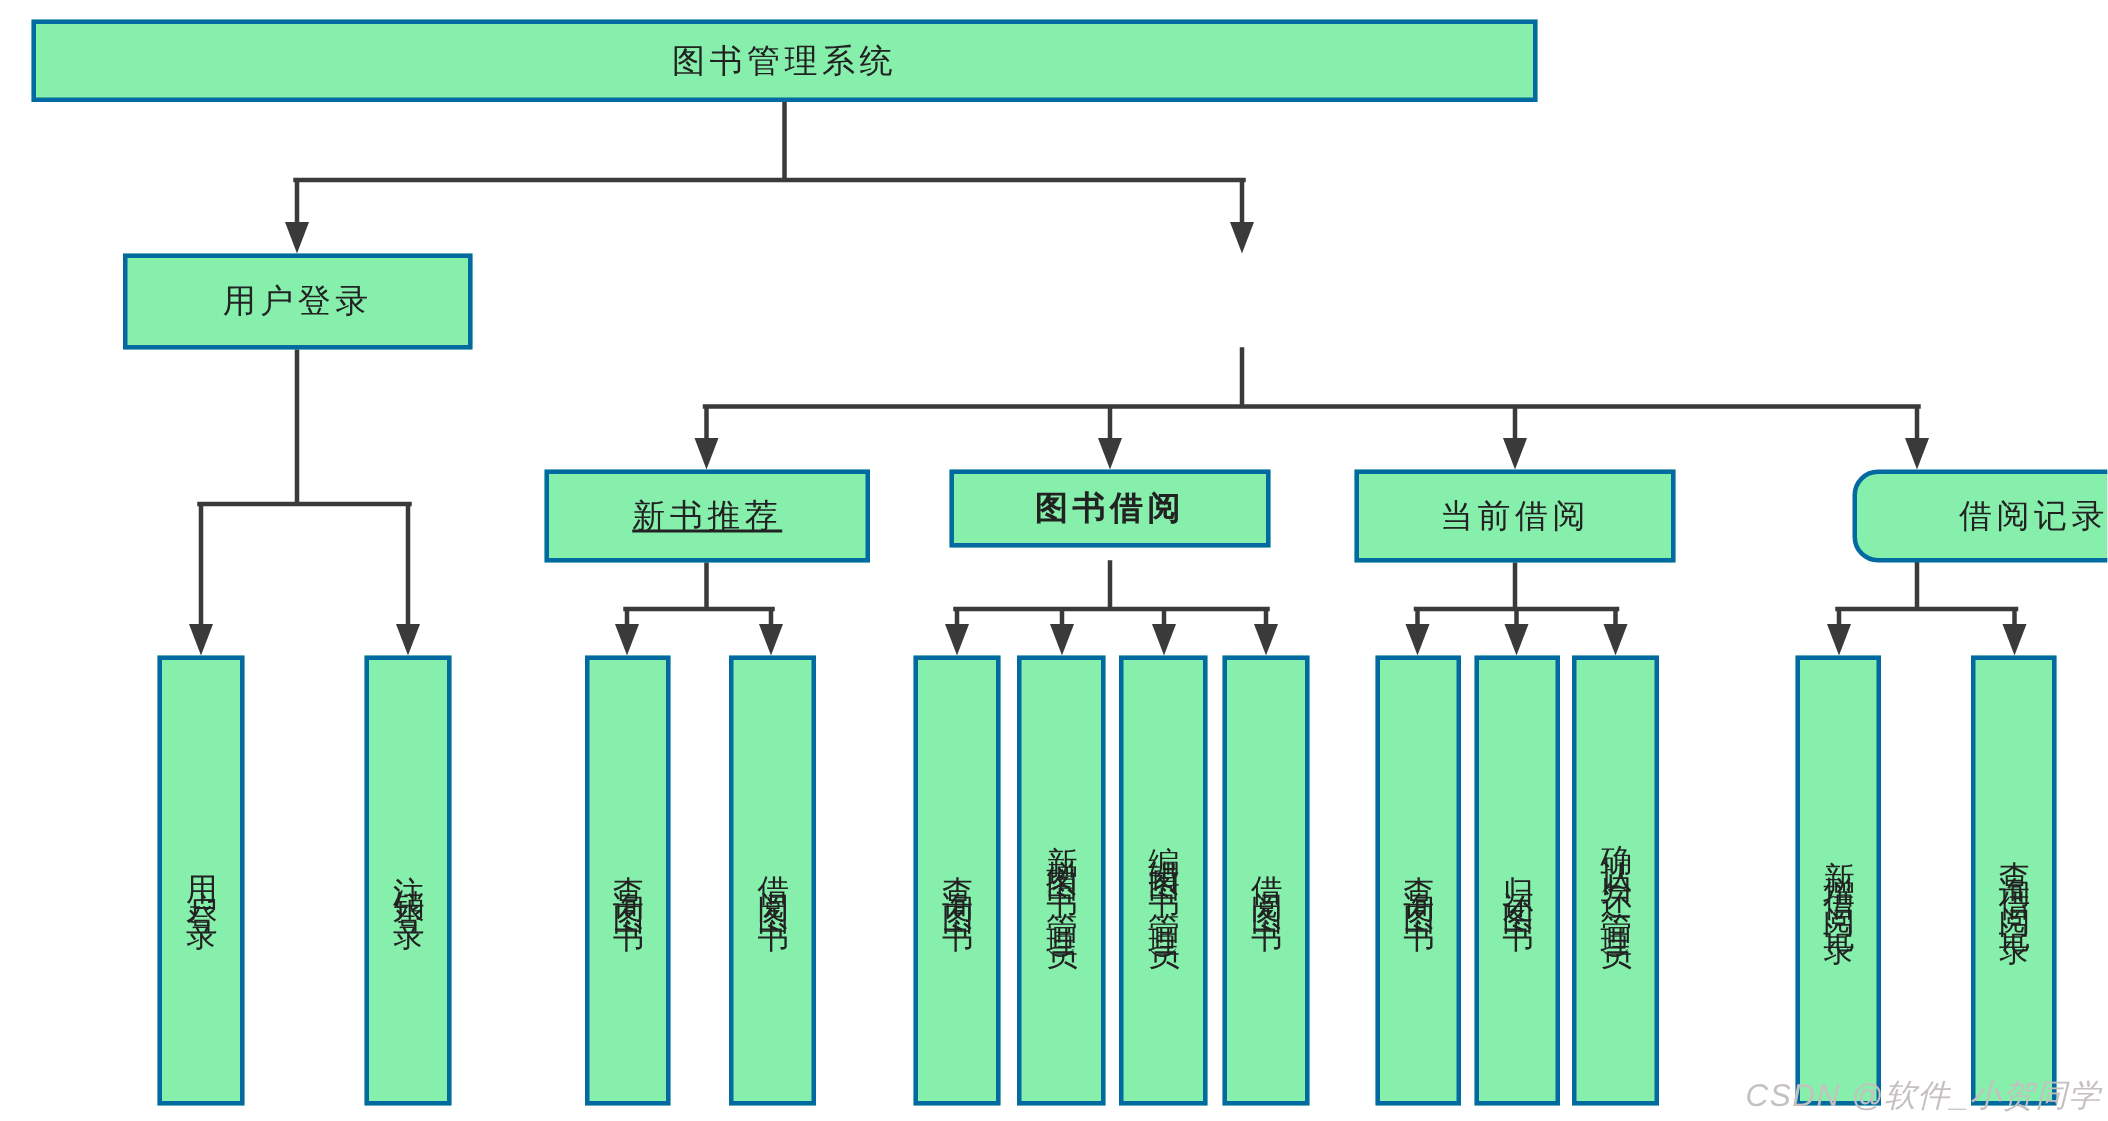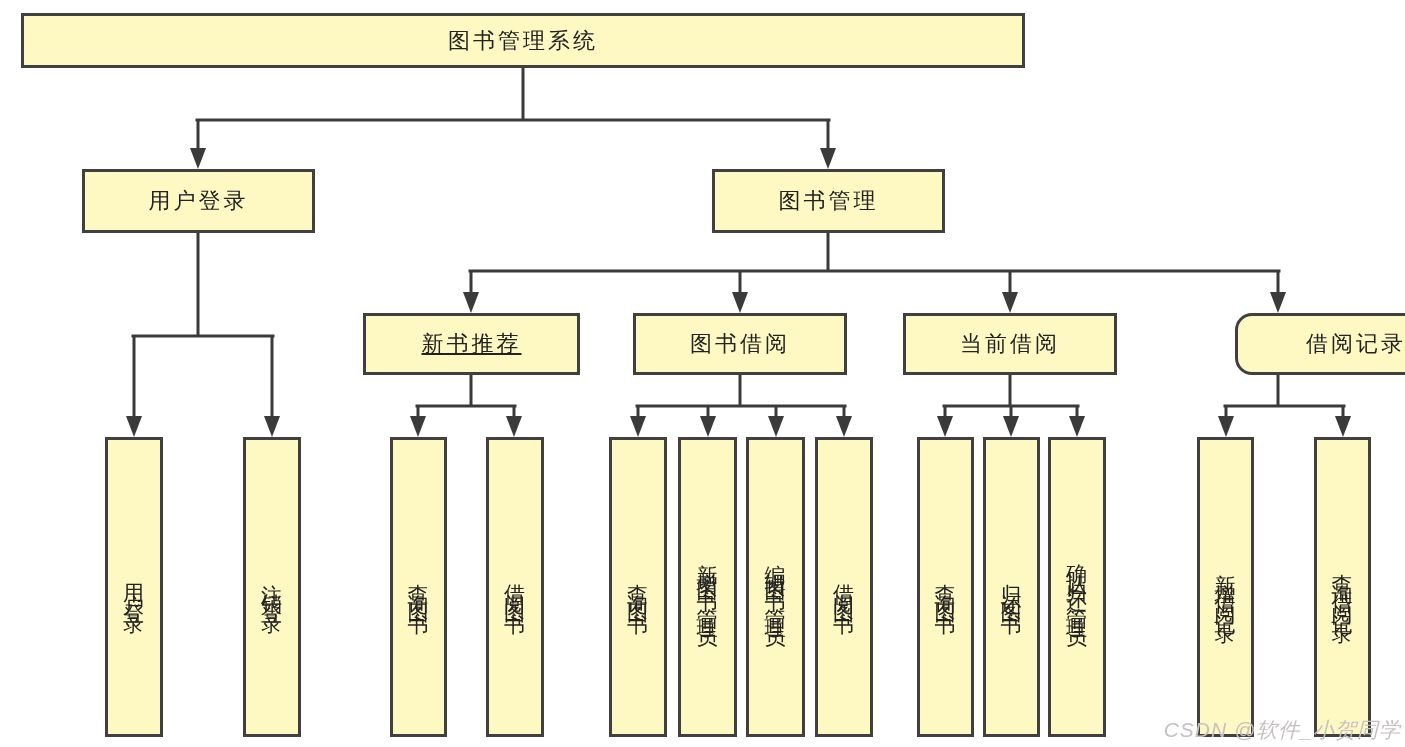--- a/index.html
+++ b/index.html
@@ -28,22 +28,22 @@
     stroke-width: 3;
     stroke-linecap: square;
   }
   .wires polygon {
     fill: #3a3a3a;
     stroke: none;
   }
   .box {
     position: absolute;
     box-sizing: border-box;
-    border: 3px solid #404040;
-    background: #fef9c3;
+    border: 3px solid #0369a1;
+    background: #86efac;
     display: flex;
     align-items: center;
     justify-content: center;
     color: #222222;
     font-size: 22px;
     letter-spacing: 3px;
     text-align: center;
   }
   .box.v {
     writing-mode: vertical-rl;
@@ -107,28 +107,25 @@
     <polygon points="1335,416 1351,416 1343,437"></polygon>
   </svg>
 
   <div class="box" style="left:21px; top:13px; width:1004px; height:55px;">
     <span>图书管理系统</span>
   </div>
 
   <div class="box" style="left:82px; top:169px; width:233px; height:64px;">
     <span>用户登录</span>
   </div>
-  <div class="box" style="left:712px; top:169px; width:233px; height:64px;">
-    <span>图书管理</span>
-  </div>
 
   <div class="box" style="left:363px; top:313px; width:217px; height:62px;text-decoration:underline;">
     <span>新书推荐</span>
   </div>
-  <div class="box" style="left:633px; top:313px; width:214px; height:62px;">
+  <div class="box" style="left:633px; top:313px; width:214px; height:52px;font-weight:bold;">
     <span>图书借阅</span>
   </div>
   <div class="box" style="left:903px; top:313px; width:214px; height:62px;">
     <span>当前借阅</span>
   </div>
   <div class="box" style="left:1235px; top:313px; width:242px; height:62px;border-radius:17px;">
     <span>借阅记录</span>
   </div>
 
   <div class="box v" style="left:105px; top:437px; width:58px; height:300px;">

